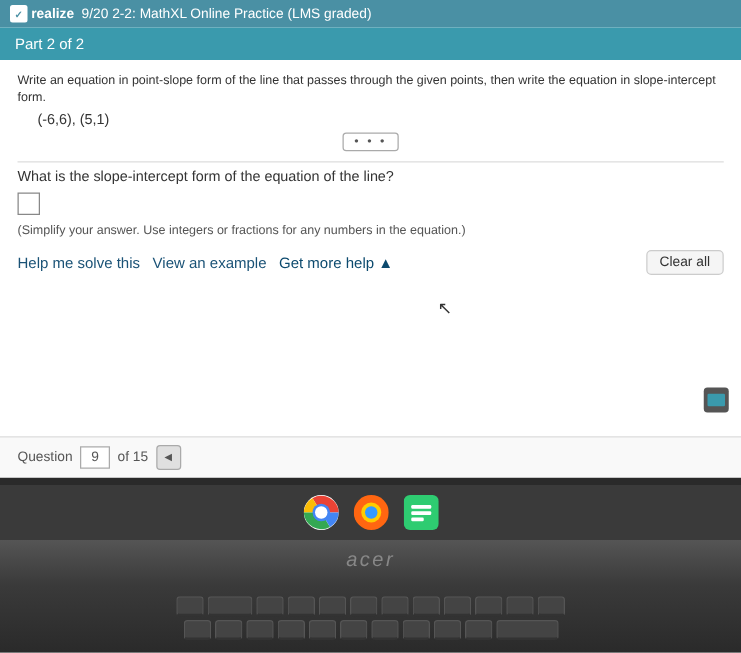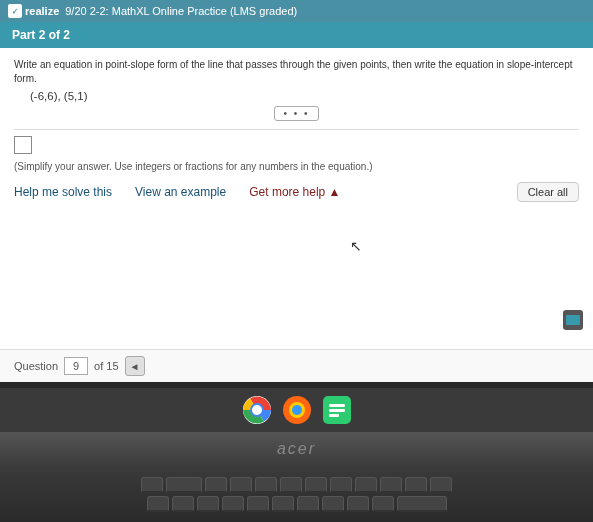--- a/index.html
+++ b/index.html
@@ -57,21 +57,21 @@
       color: #fff;
       font-size: 11px;
     }
 
     
     .page-header {
       background: #3a9aad;
       padding: 6px 12px;
       color: #fff;
       font-size: 12px;
-      font-weight: bold;
+      font-weight: normal;
     }
 
     
     .main-content {
       background: #fff;
       flex: 1;
       padding: 10px 14px;
       font-size: 12px;
       color: #333;
     }
@@ -132,34 +132,34 @@
     .button-row {
       display: flex;
       align-items: center;
       justify-content: space-between;
       margin-top: 8px;
     }
 
     .btn-group {
       display: flex;
       align-items: center;
-      gap: 23px;
+      gap: 10px;
     }
 
     .link-btn {
       font-size: 12px;
       color: #1a5276;
       cursor: pointer;
       text-decoration: none;
       font-weight: 500;
     }
 
     .get-more-help {
       font-size: 12px;
-      color: #7f1d1d;
+      color: #0c4a6e;
       cursor: pointer;
       font-weight: 500;
     }
 
     .clear-all-btn {
       background: #f5f5f5;
       border: 1px solid #ccc;
       border-radius: 4px;
       padding: 3px 10px;
       font-size: 11px;
@@ -341,20 +341,21 @@
   <div class="main-content">
     <p class="question-text">Write an equation in point-slope form of the line that passes through the given points, then write  the equation in slope-intercept form.</p>
     <p class="given-points">(-6,6), (5,1)</p>
 
     <div class="dots-row">
       <span class="dots">• • •</span>
     </div>
 
     <hr class="divider">
 
+    <p class="slope-question">What is the slope-intercept form of the equation of the line?</p>
 
     <div class="answer-box"></div>
     <br>
     <p class="simplify-note">(Simplify your answer. Use integers or fractions for any numbers in the equation.)</p>
 
     
     <div class="button-row">
       <div class="btn-group">
         <a class="link-btn">Help me solve this</a>
         <a class="link-btn">View an example</a>

